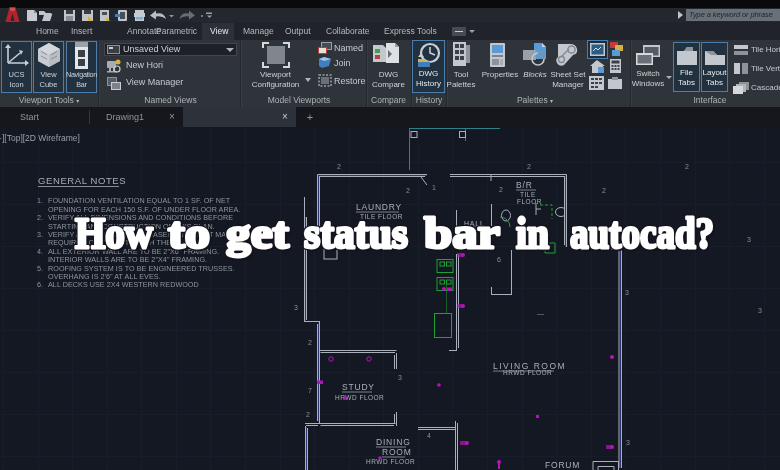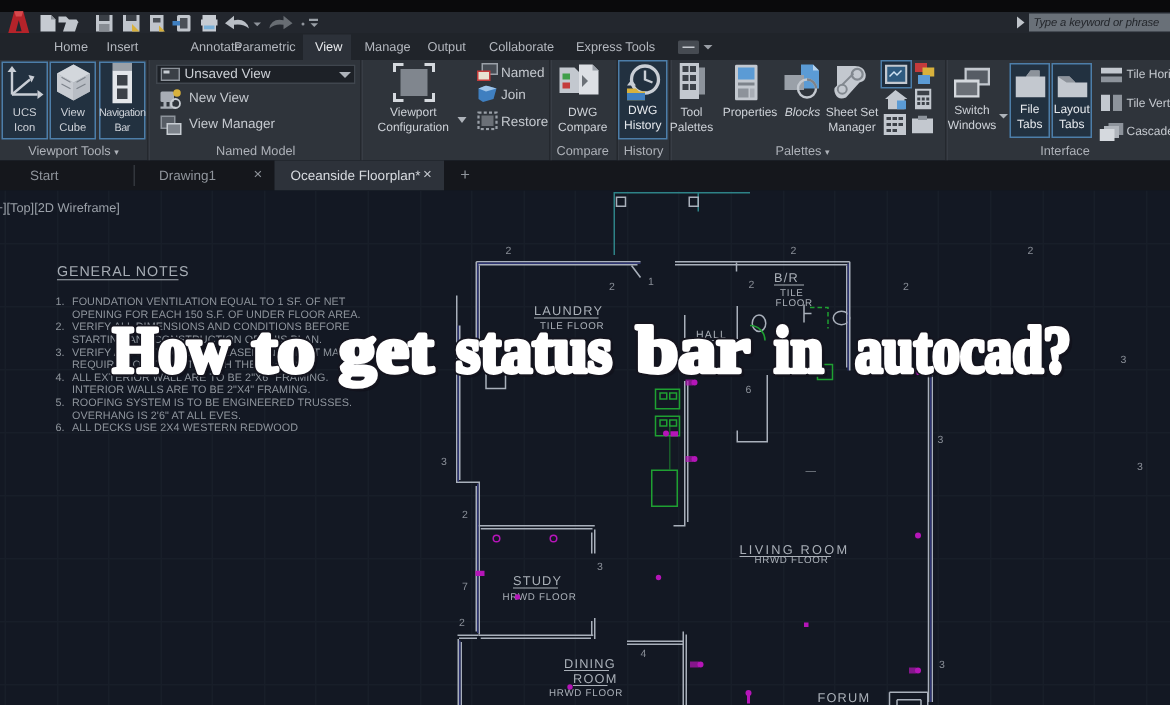--- a/index.html
+++ b/index.html
@@ -119,29 +119,29 @@
   <svg class="abs" style="left:106px;top:59px" width="16" height="14" viewBox="0 0 16 14">
     <g fill="#a8adb5">
         <rect x="1" y="2" width="9" height="7" rx="1"></rect>
         <rect x="3" y="9" width="2" height="4"></rect>
         <rect x="7" y="9" width="2" height="4"></rect>
         <rect x="1" y="12" width="10" height="1.5"></rect>
       </g>
     <circle cx="12" cy="3" r="2.5" fill="#d8b13c"></circle>
       <circle cx="11" cy="10" r="3" fill="none" stroke="#c8cdd3" stroke-width="1.2"></circle>
   </svg>
-  <div class="abs" style="left:126px;top:60px;font-size:9px;color:#c5c9cf;">New View</div>
+  <div class="abs" style="left:126px;top:60px;font-size:9px;color:#c5c9cf;">New Hori</div>
   <svg class="abs" style="left:106px;top:76px" width="16" height="15" viewBox="0 0 16 15">
     <rect x="1" y="1" width="10" height="9" fill="#8d939b"></rect>
       <rect x="2" y="2" width="8" height="7" fill="#565c64"></rect>
     <rect x="5" y="6" width="10" height="8" fill="#c8cdd3"></rect>
       <rect x="6" y="7" width="8" height="6" fill="#7d838b"></rect>
   </svg>
   <div class="abs" style="left:126px;top:77px;font-size:9px;color:#c5c9cf;">View Manager</div>
-  <div class="plabel" style="left:104px;width:133px;">Named Model</div>
+  <div class="plabel" style="left:104px;width:133px;">Named Views</div>
   <div class="sep" style="left:240px;top:40px;"></div>
 
   <svg class="abs" style="left:262px;top:42px" width="28" height="26" viewBox="0 0 28 26">
     <rect x="5" y="4" width="18" height="18" fill="#80868e"></rect>
     <g stroke="#d5d9de" stroke-width="2" fill="none">
       <path d="M1 6 V1 H7 M21 1 H27 V6 M27 20 V25 H21 M7 25 H1 V20"></path>
     </g>
   </svg>
   <div class="btxt" style="left:248px;top:70px;width:55px;font-size:8px;">Viewport<br>Configuration</div>
   <div class="abs" style="left:305px;top:78px;width:0;height:0;border-top:4px solid #aeb3ba;border-left:3px solid transparent;border-right:3px solid transparent;"></div>
@@ -155,20 +155,21 @@
   <svg class="abs" style="left:318px;top:57px" width="14" height="12" viewBox="0 0 14 12">
     <path d="M1 2 L6 0 L13 2 L11 9 L4 11 L1 9 Z" fill="#3f7fc0"></path>
     <path d="M1 2 L6 0 L13 2 L6 4 Z" fill="#9fc4e8"></path>
   </svg>
   <div class="abs" style="left:334px;top:58px;font-size:9px;color:#c5c9cf;">Join</div>
   <svg class="abs" style="left:318px;top:74px" width="14" height="13" viewBox="0 0 14 13">
     <rect x="1" y="1" width="12" height="11" fill="none" stroke="#9aa0a8" stroke-width="1.5" stroke-dasharray="2 1.5"></rect>
     <rect x="3" y="3" width="8" height="7" fill="#6b7077"></rect>
   </svg>
   <div class="abs" style="left:334px;top:76px;font-size:9px;color:#c5c9cf;">Restore</div>
+  <div class="plabel" style="left:242px;width:114px;">Model Viewports</div>
   <div class="sep" style="left:366px;top:40px;"></div>
 
   <svg class="abs" style="left:372px;top:42px" width="30" height="26" viewBox="0 0 30 26">
     <path d="M1 3 h10 l3 3 v14 h-13 z" fill="#c3c8cf"></path>
     <rect x="3" y="7" width="5" height="4" fill="#3f9f4a"></rect>
       <rect x="3" y="13" width="5" height="4" fill="#c43b3b"></rect>
     <path d="M14 1 h9 l4 4 v16 h-13 z" fill="#dde0e5"></path>
       <path d="M23 1 l4 4 h-4 z" fill="#9aa0a8"></path>
     <path d="M16 8 l4 4 l-4 4 z" fill="#6b7077"></path>
   </svg>
@@ -308,21 +309,20 @@
       <rect x="0" y="4" width="10" height="8" fill="#d5d9de"></rect>
     </svg>
   <div class="abs" style="left:751px;top:83px;font-size:8px;color:#c5c9cf;white-space:nowrap;">Cascade</div>
   <div class="plabel" style="left:660px;width:100px;">Interface</div>
   <div class="abs" id="filebar"></div>
   <div class="ft" style="left:20px;top:107px;width:30px;text-align:left;">Start</div>
   <div class="abs" style="left:89px;top:110px;width:1px;height:14px;background:#32363c;"></div>
   <div class="ft" style="left:95px;top:107px;width:60px;">Drawing1</div>
   <div class="ft" style="left:166px;top:107px;width:12px;font-size:10px;">×</div>
   <div class="abs" style="left:183px;top:107px;width:113px;height:20px;background:#2d323a;"></div>
-  <div class="ft" style="left:193px;top:107px;width:88px;color:#d8dbe0;">Oceanside Floorplan*</div>
   <div class="ft" style="left:279px;top:107px;width:12px;font-size:10px;color:#c5c9cf;">×</div>
   <div class="ft" style="left:303px;top:107px;width:14px;font-size:11px;">+</div>
   <div class="abs" id="canvas"></div>
   <svg class="abs" style="left:0;top:127px" width="780" height="343" viewBox="0 0 780 343">
 
     <g stroke="#181e29" stroke-width="1">
       <path d="M3.5 0 V343 M38.5 0 V343 M72.5 0 V343 M107.5 0 V343 M141.5 0 V343 M176.5 0 V343 M210.5 0 V343 M245.5 0 V343 M280.5 0 V343 M314.5 0 V343 M349.5 0 V343 M383.5 0 V343 M418.5 0 V343 M452.5 0 V343 M487.5 0 V343 M522.5 0 V343 M556.5 0 V343 M591.5 0 V343 M625.5 0 V343 M660.5 0 V343 M695.5 0 V343 M729.5 0 V343 M764.5 0 V343"></path>
       <path d="M0 35.5 H780 M0 77.5 H780 M0 119.5 H780 M0 161.5 H780 M0 203.5 H780 M0 245.5 H780 M0 287.5 H780 M0 329.5 H780"></path>
     </g>
 

